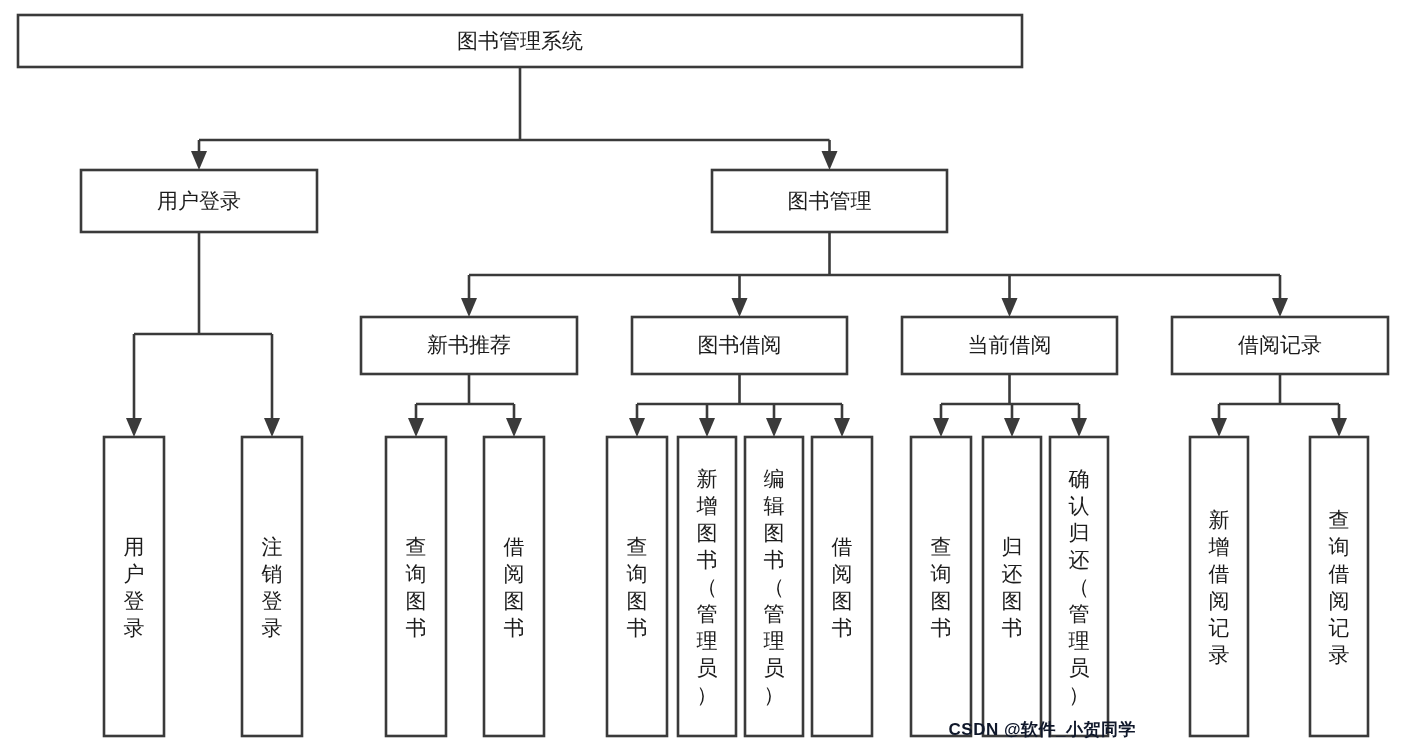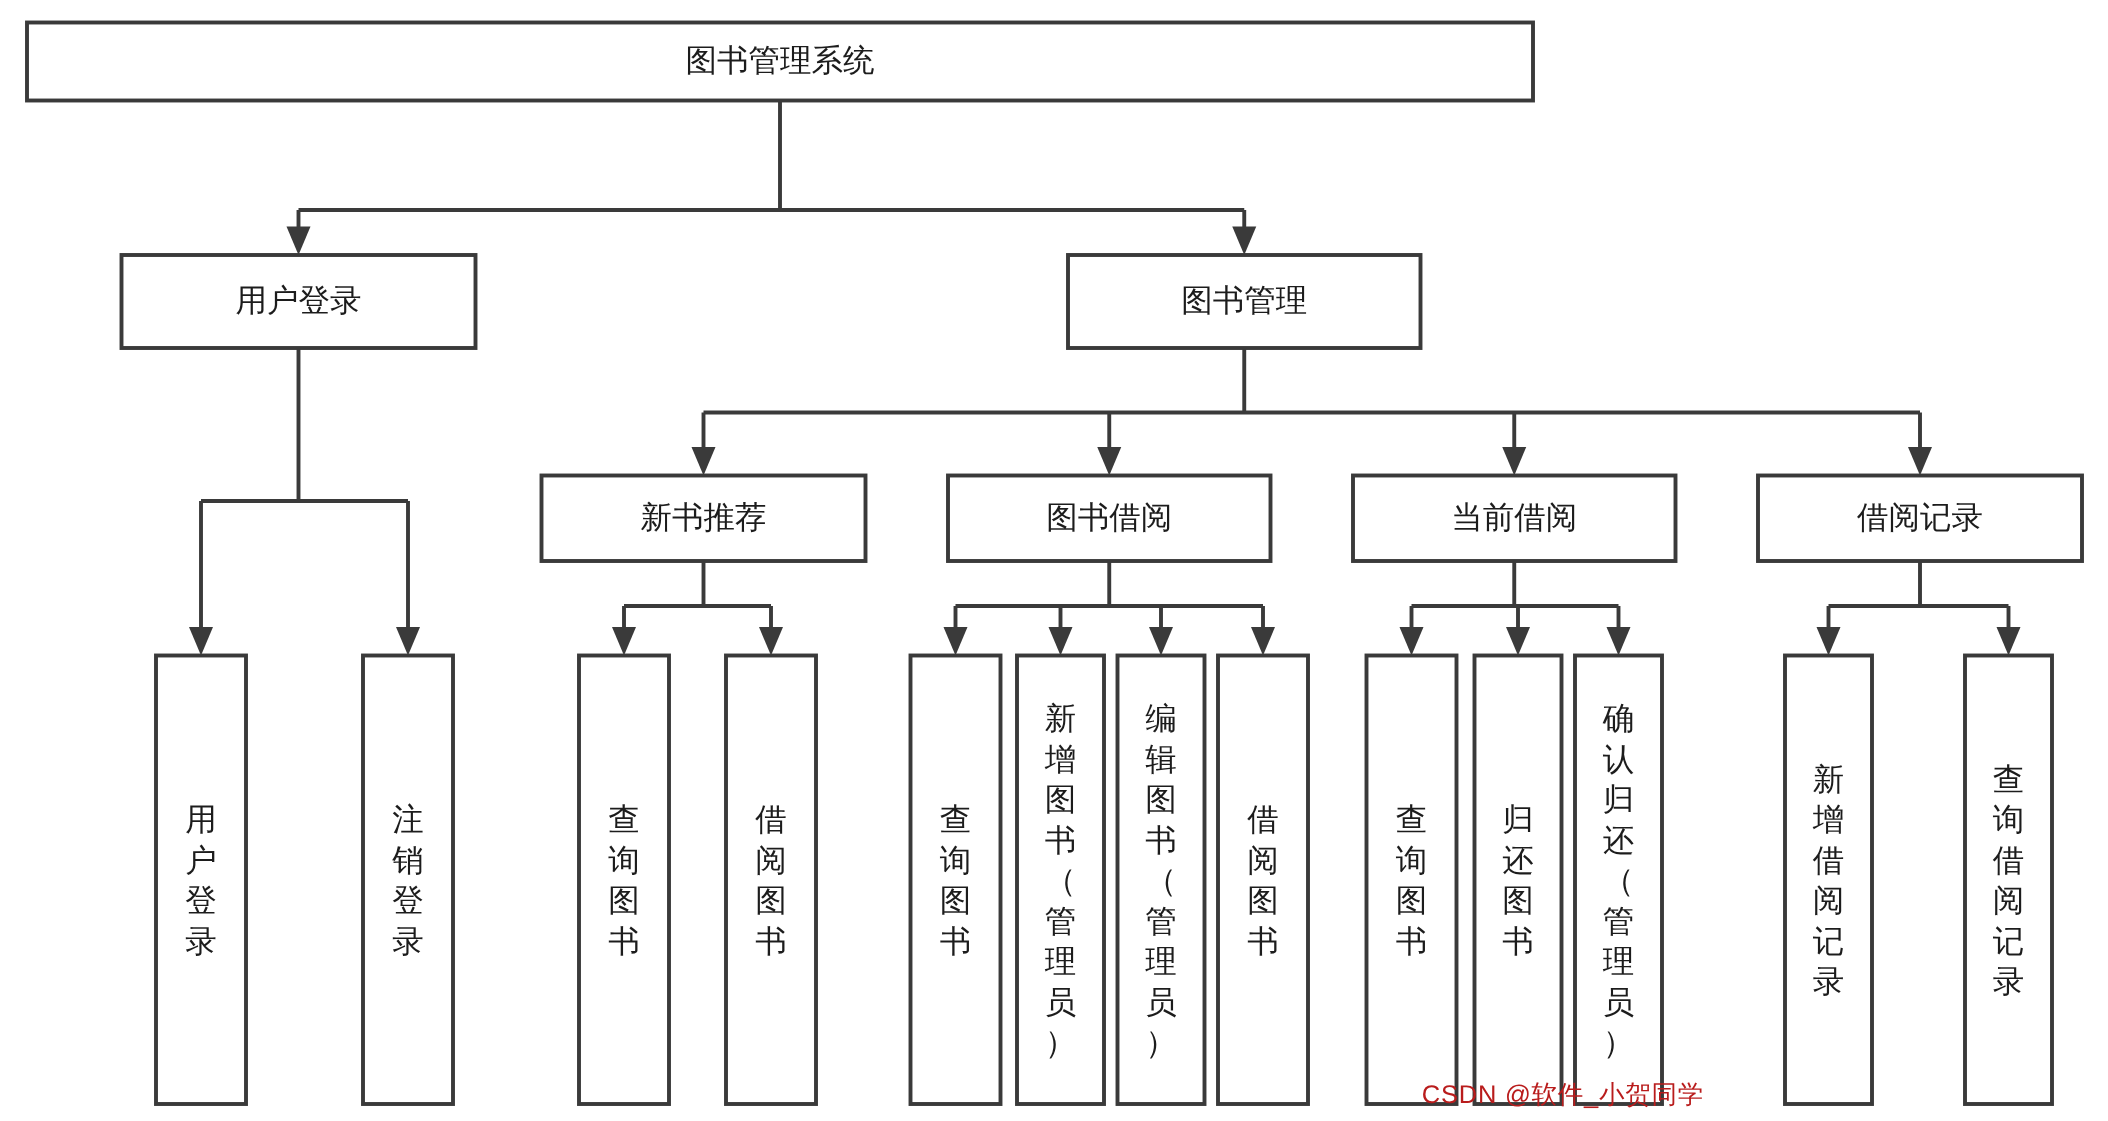--- a/index.html
+++ b/index.html
@@ -53,26 +53,27 @@
   .node-label-vertical {
     fill: #1c1c1c;
     font-family: "Liberation Sans", "DejaVu Sans", sans-serif;
     font-size: 21px;
     text-anchor: middle;
   }
   .watermark {
     position: absolute;
     right: 14px;
     bottom: 6px;
-    color: #b91c1c;
+    color: #0f172a;
     font-size: 17px;
     font-family: "Liberation Sans", "DejaVu Sans", sans-serif;
     letter-spacing: 0.5px;
     white-space: nowrap;
     user-select: none;
+    font-weight: bold;
   }
 </style>
 </head>
 <body>
 
 <div id="diagram-root">
   <svg class="diagram-canvas" id="diagram-canvas" viewBox="0 0 1405 747" xmlns="http://www.w3.org/2000/svg">
       <g>
         <g>
           <path class="connector" d="M 520 67 L 520 140"></path>

